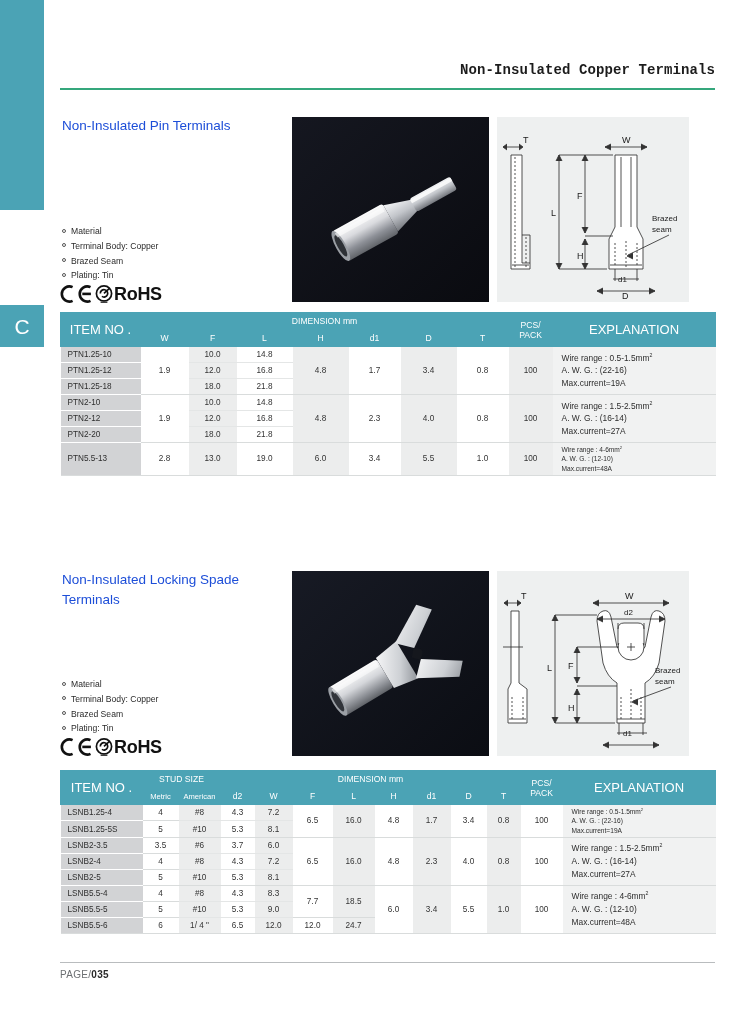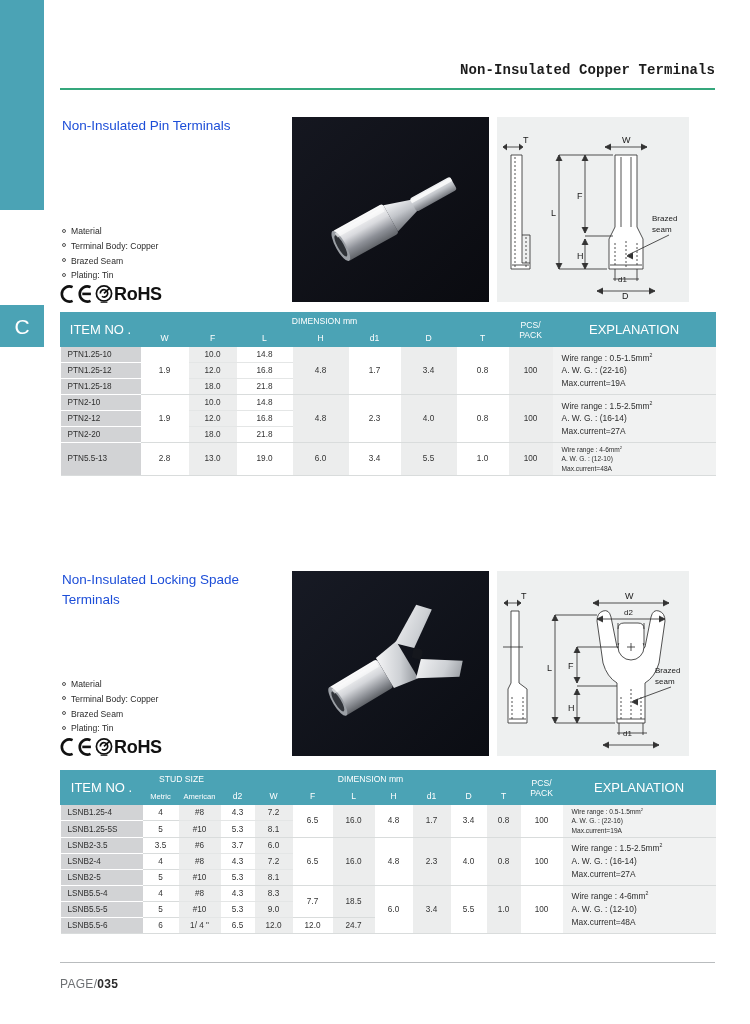--- a/index.html
+++ b/index.html
@@ -123,21 +123,21 @@
   table.spec td.expl.small { font-size: 6.6px; line-height: 1.4; }
   sup { font-size: .62em; vertical-align: super; }
 
   
   .footer-rule {
     position: absolute; left: 60px; top: 962px;
     width: 655px; height: 1px; background: #b9bcbe;
   }
   .footer-txt {
     position: absolute; left: 60px; top: 969px;
-    font-size: 12px; color: #6d7073; letter-spacing: .3px; margin-top: 8px;
+    font-size: 10px; color: #6d7073; letter-spacing: .3px;
   }
   .footer-txt b { color: #2b2b2b; font-weight: bold; }
 
   
   .dtext { font-family: "Liberation Sans", sans-serif; font-size: 9px; fill: #1a1a1a; }
   .dtext.sm { font-size: 8px; }
 </style>
 </head>
 <body>
 

